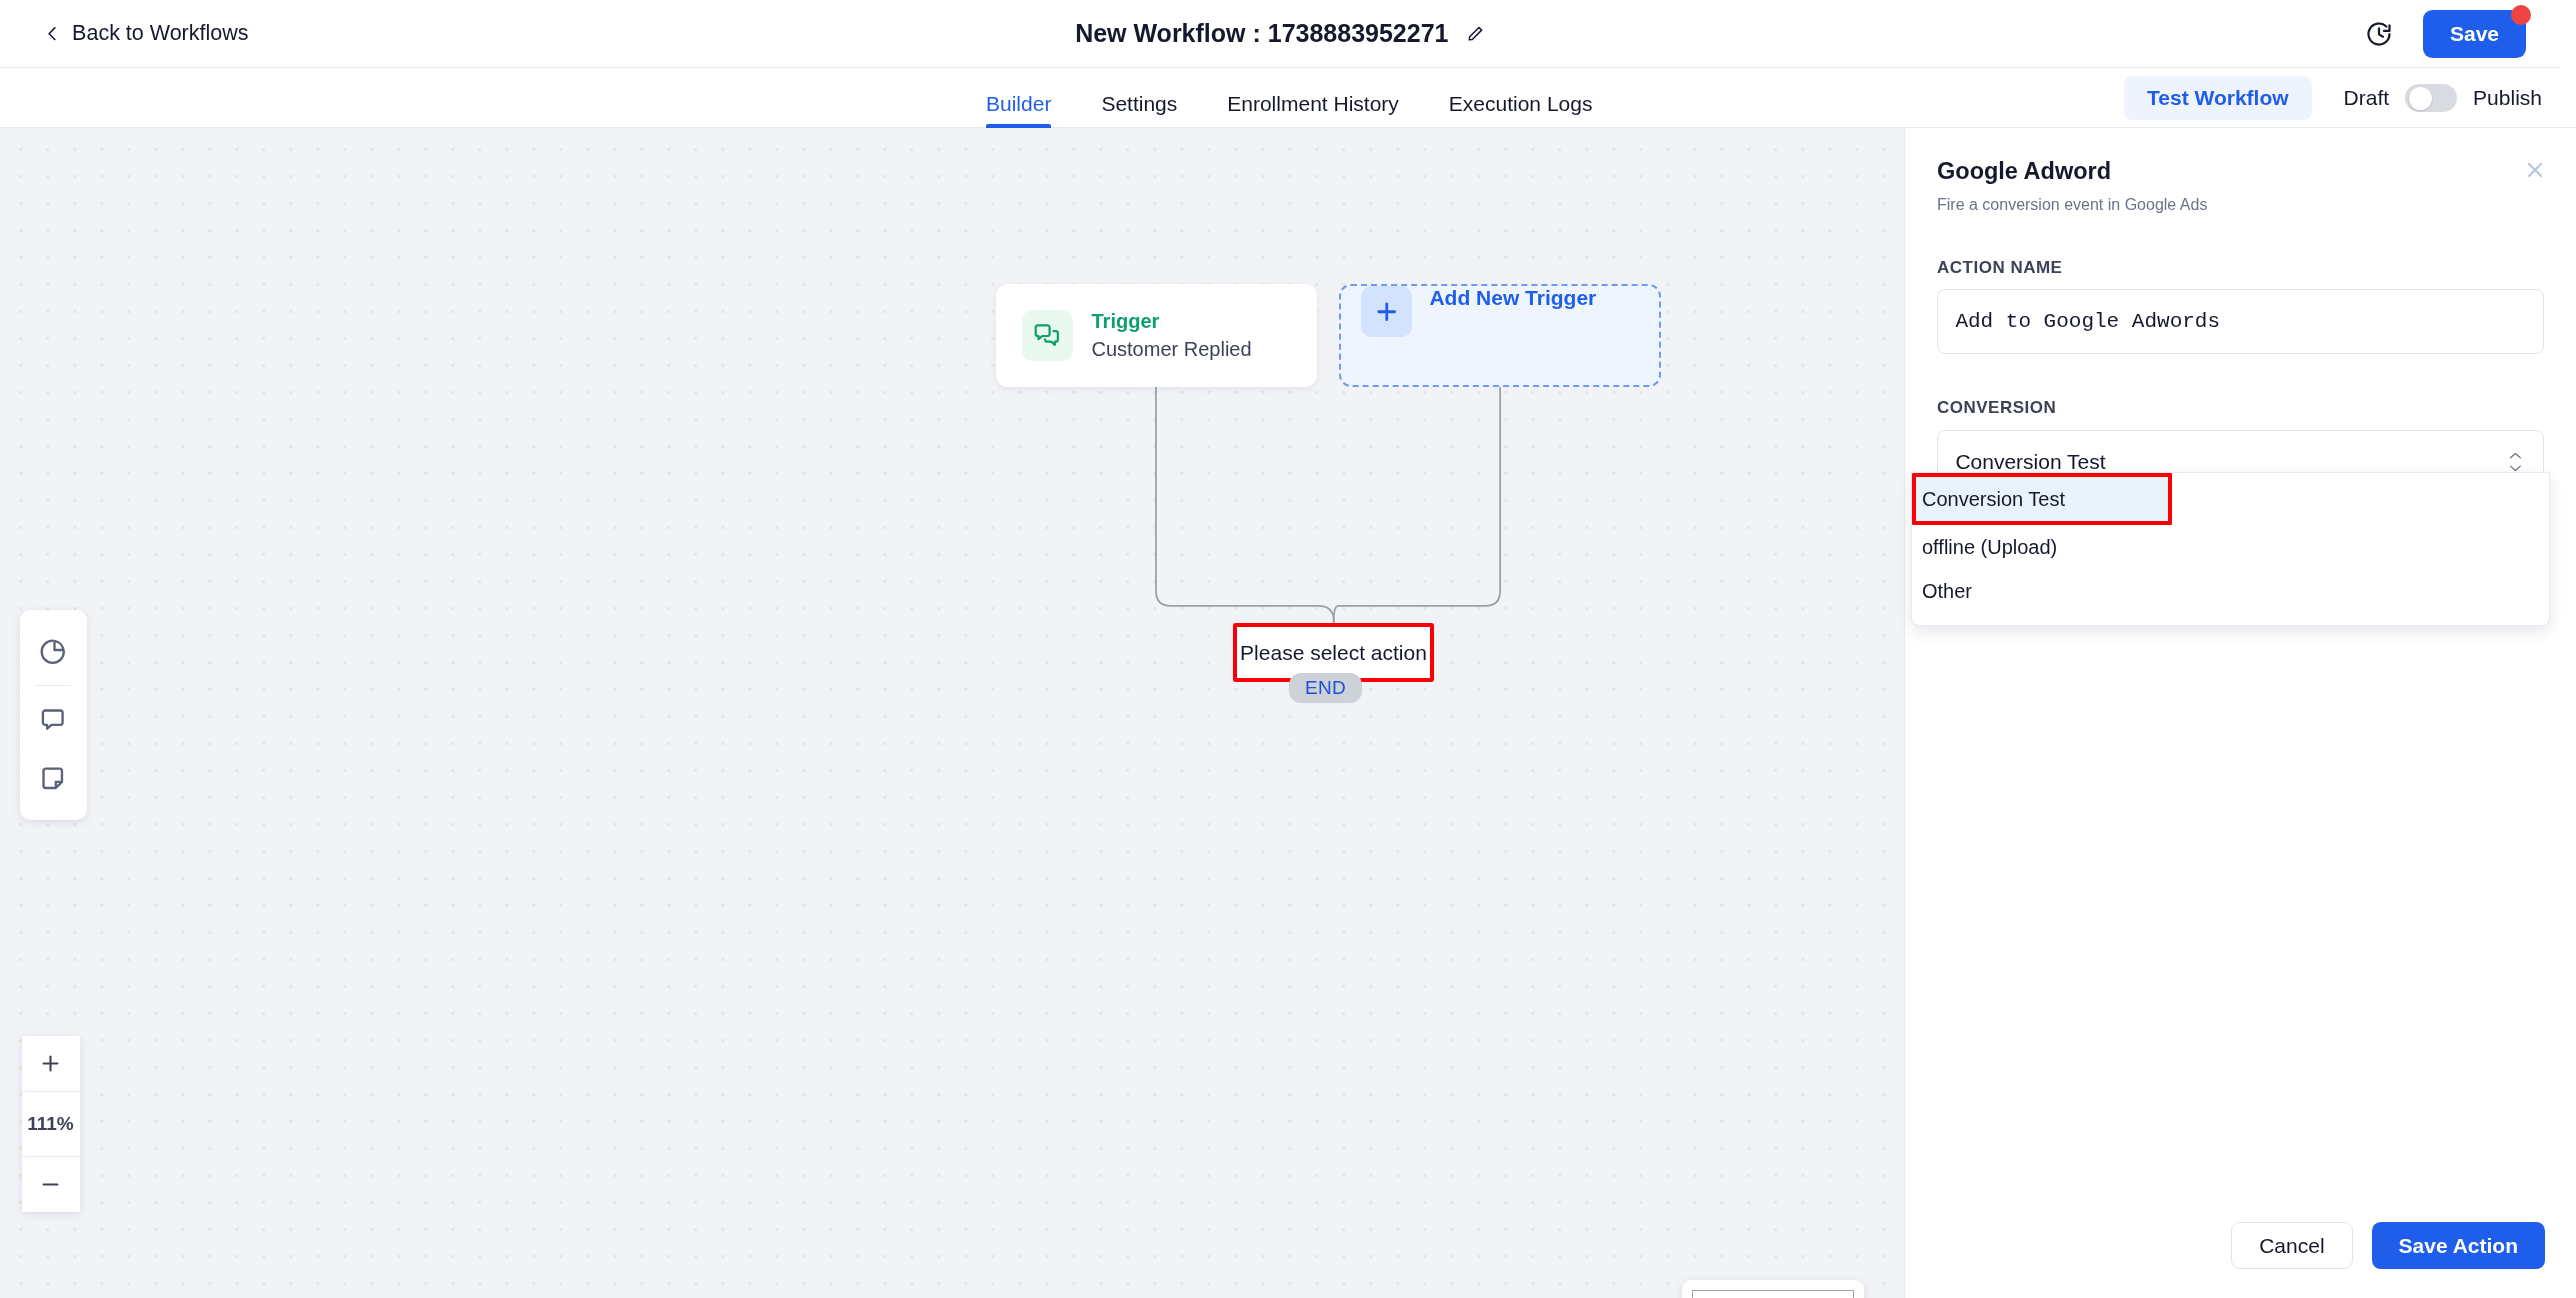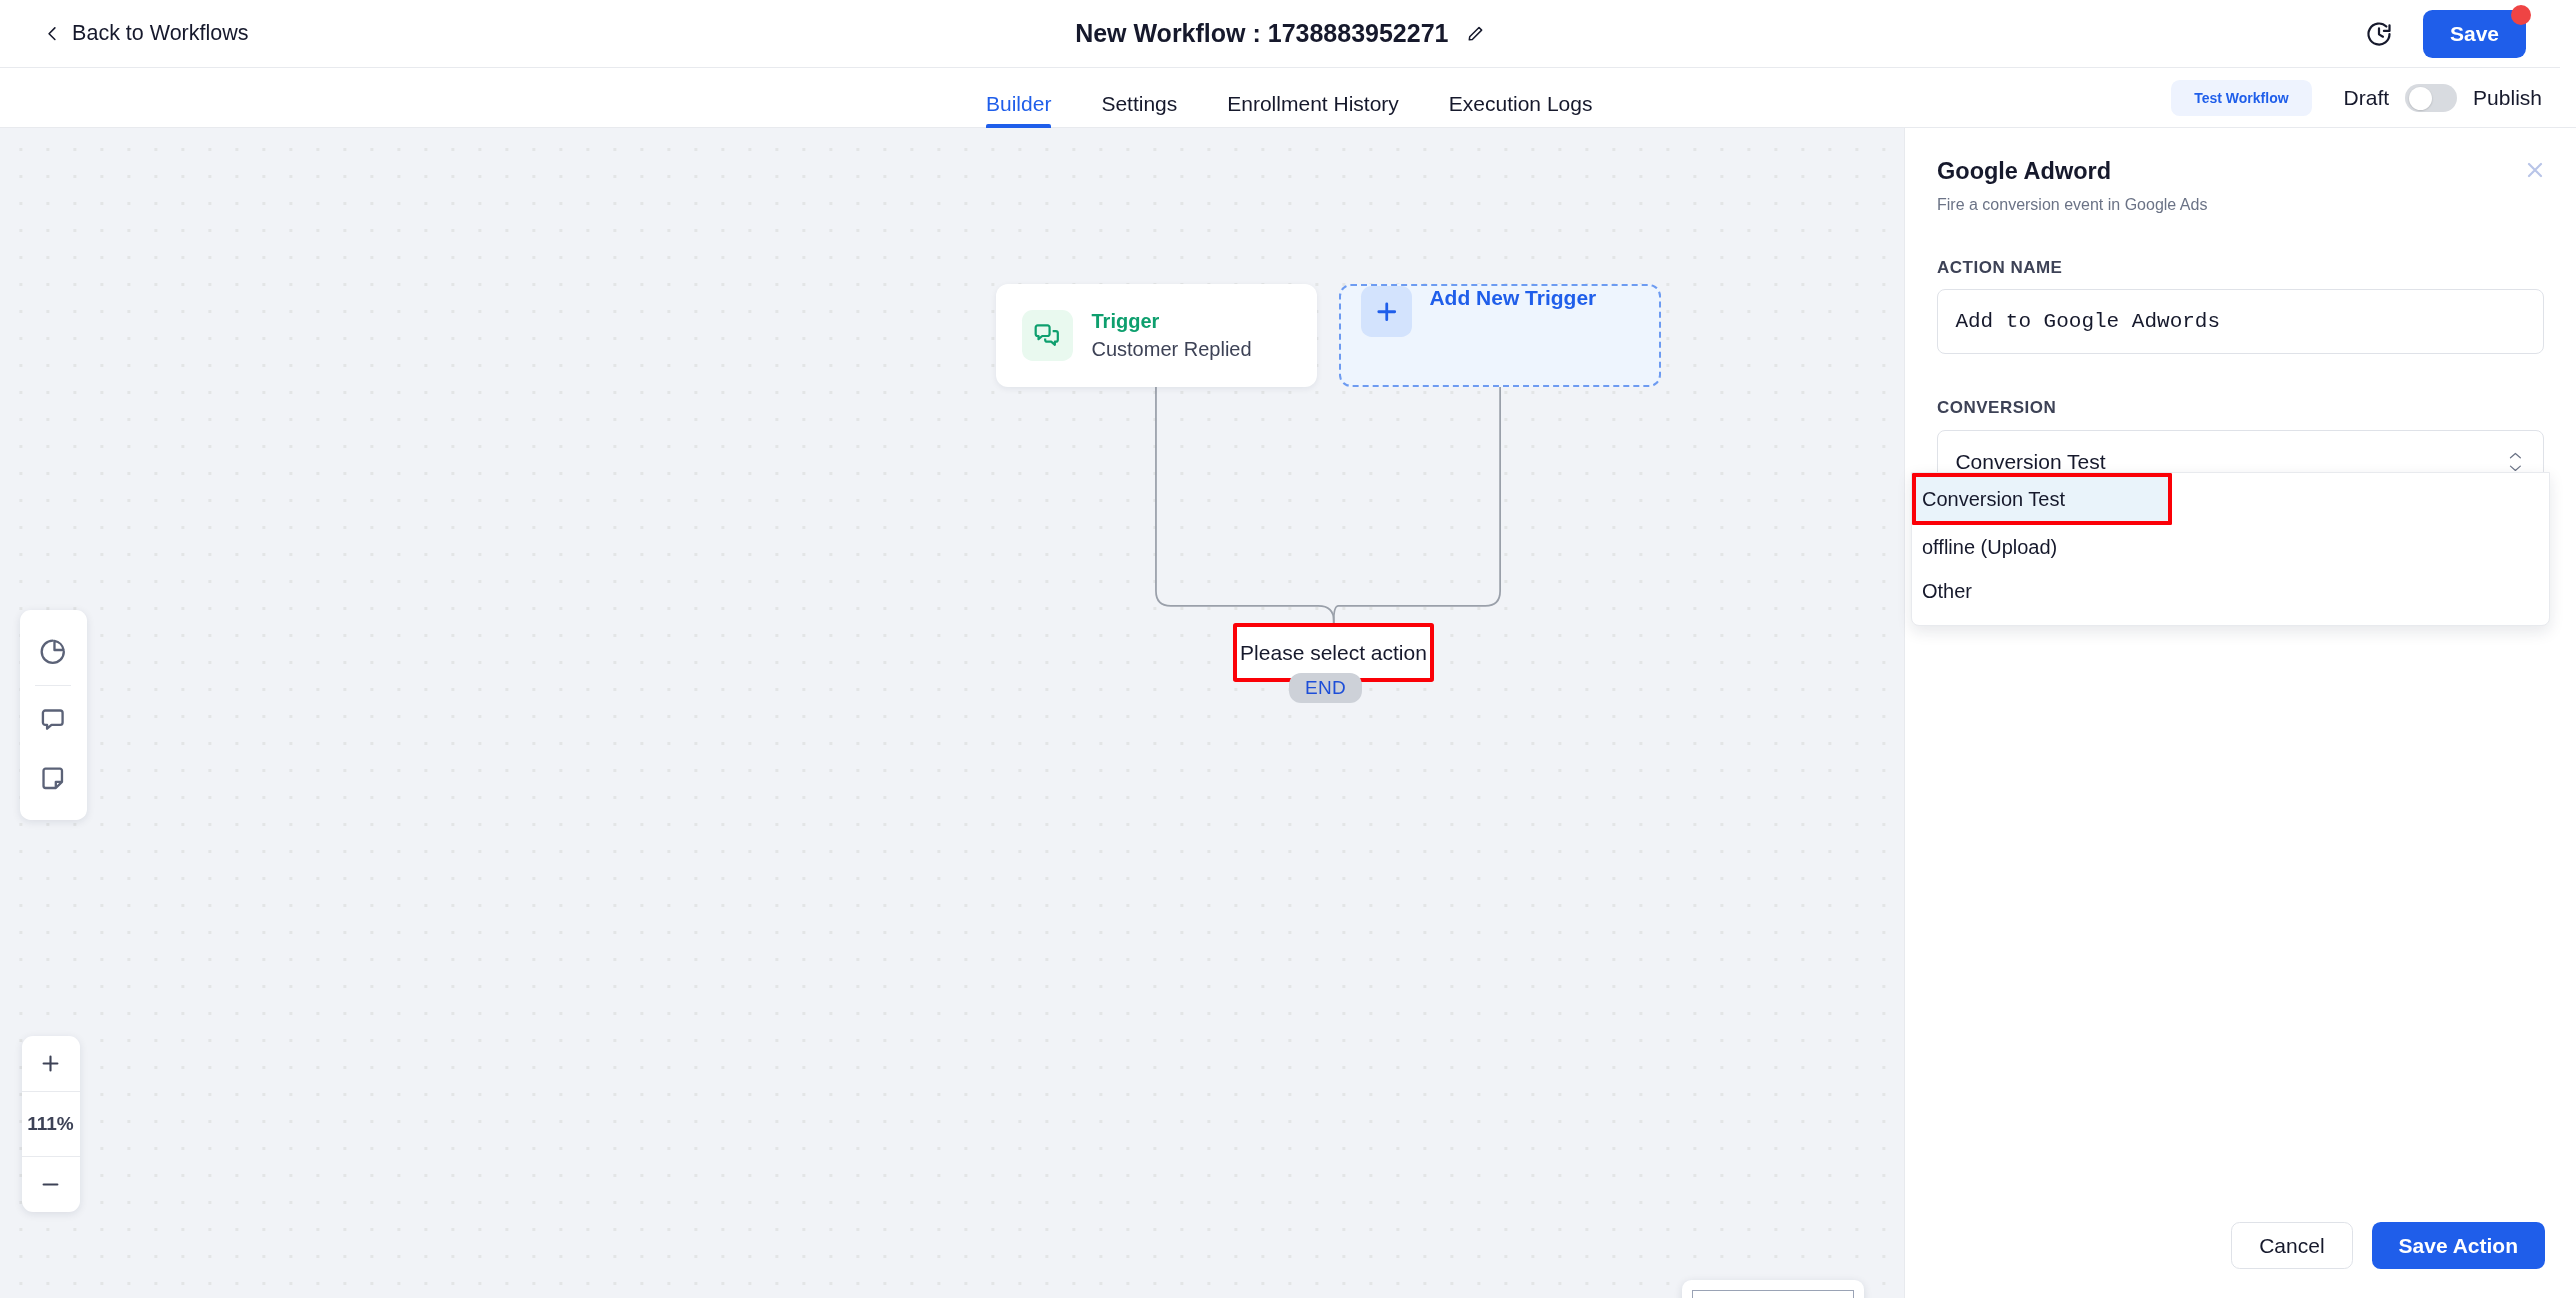--- a/index.html
+++ b/index.html
@@ -62,21 +62,21 @@
   .tab.active::after {
     content: ""; position: absolute; left: 0; right: 0; bottom: 0;
     height: 4px; background: #1f5eea; border-radius: 2px 2px 0 0;
   }
   .tabbar-right {
     position: absolute; right: 34px; top: 0; height: 60px;
     display: flex; align-items: center; gap: 32px;
   }
   .test-wf-btn {
     background: #eef3fe; color: #1f5eea; border: none; border-radius: 8.7px;
-    font-family: inherit; font-size: 14px; font-weight: 700;
+    font-family: inherit; font-size: 21px; font-weight: 700;
     padding: 10px 23px; cursor: pointer; white-space: nowrap;
   }
   .publish-group { display: flex; align-items: center; gap: 16px; }
   .pg-label { font-size: 21px; color: #16192c; white-space: nowrap; }
   .toggle {
     width: 52px; height: 28px; border-radius: 14px; background: #d8dbe0;
     position: relative; cursor: pointer; flex: none;
   }
   .toggle-knob {
     position: absolute; top: 2.7px; left: 3.4px;
@@ -149,21 +149,21 @@
   }
   .rail-btn {
     width: 67px; height: 59px; display: flex; align-items: center; justify-content: center;
     cursor: pointer;
   }
   .rail-sep { width: 36px; height: 1.3px; background: #e8eaee; margin: 4px 0; }
 
   
   .zoom-stack {
     position: absolute; left: 21.5px; top: 908px; width: 58px;
-    background: #fff; border-radius: 11px;
+    background: #fff; border-radius: 0;
     box-shadow: 0 2px 8px rgba(20,30,60,.10);
     display: flex; flex-direction: column; overflow: hidden;
   }
   .zoom-btn {
     height: 55px; display: flex; align-items: center; justify-content: center;
     cursor: pointer;
   }
   .zoom-level {
     height: 66px; display: flex; align-items: center; justify-content: center;
     font-size: 19px; color: #3d4256; font-weight: 700;

